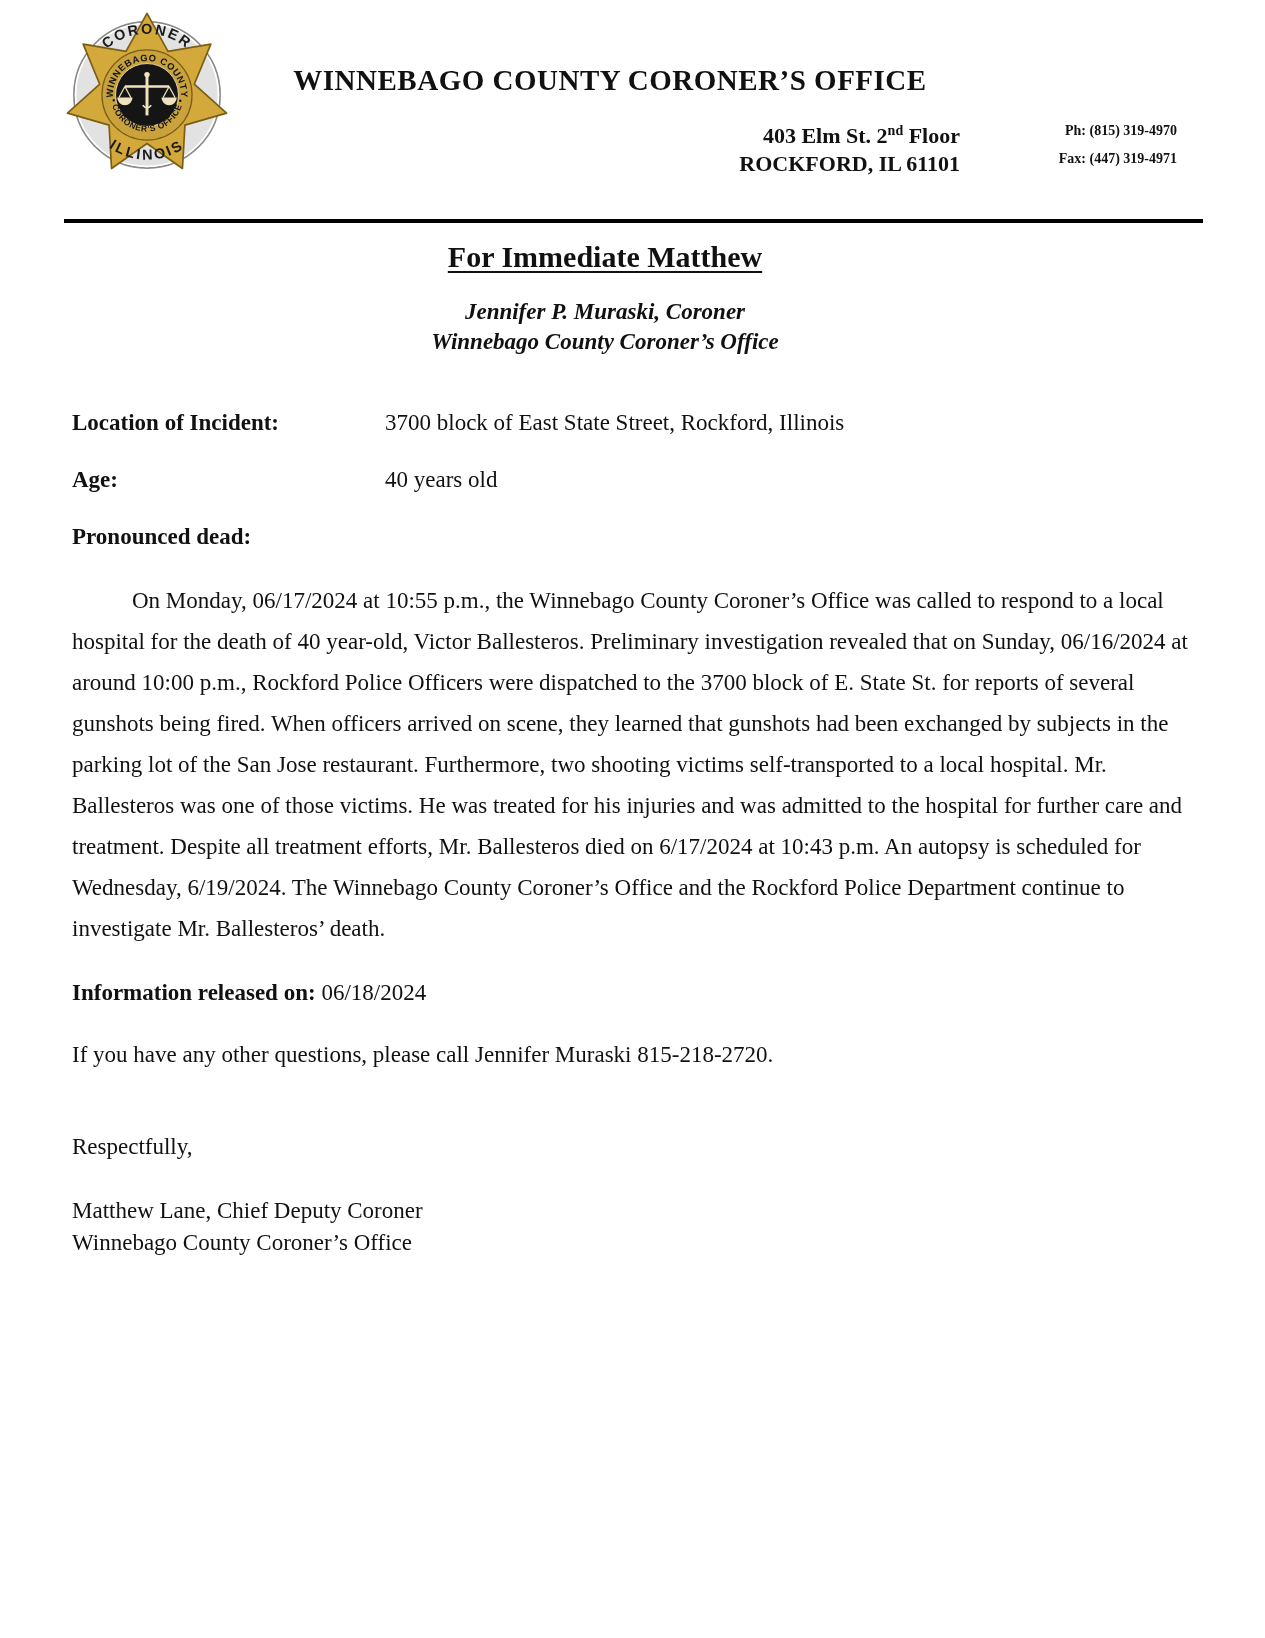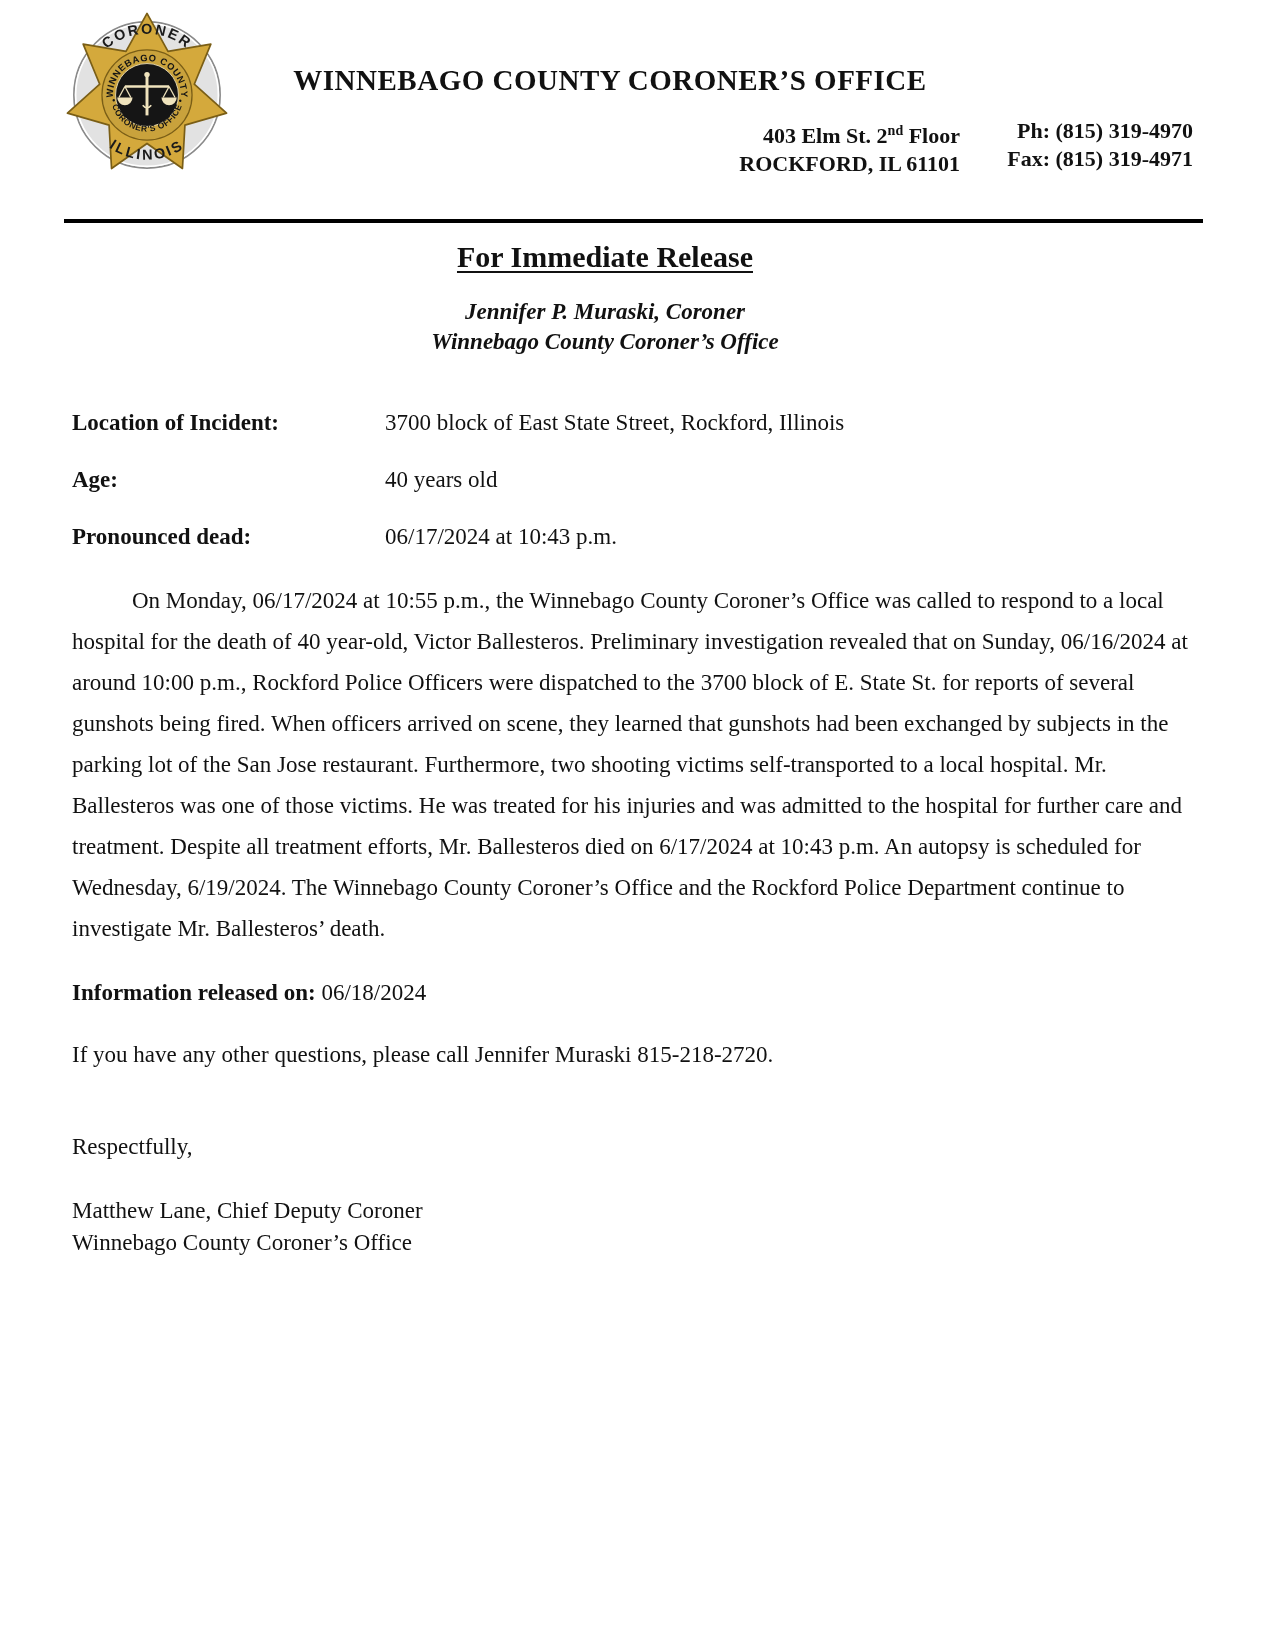--- a/index.html
+++ b/index.html
@@ -20,22 +20,22 @@
     position:absolute; left:235px; top:64px; width:750px;
     text-align:center; font-size:29px; font-weight:bold; letter-spacing:0.5px;
     white-space:nowrap;
   }
   .addr {
     position:absolute; left:260px; top:117px; width:700px;
     text-align:right; font-size:22px; font-weight:bold; line-height:28px;
   }
   .addr sup { font-size:14px; vertical-align:super; }
   .phones {
-    position:absolute; right:72px; top:117px;
-    text-align:right; font-size:22px; font-weight:bold; line-height:28px;
+    position:absolute; right:88px; top:117px;
+    text-align:right; font-size:14px; font-weight:bold; line-height:28px;
   }
   .divider { margin:0 62px 0 64px; height:4px; background:#000; }
 
   
   .content { padding:0 72px; }
   .release-heading {
     margin:14px 55px 0 0; text-align:center;
     font-size:30px; font-weight:bold; line-height:40px;
     text-decoration:underline; text-decoration-thickness:2px; text-underline-offset:4px;
   }
@@ -114,47 +114,46 @@
 
     <div class="org-title">WINNEBAGO COUNTY CORONER’S OFFICE</div>
 
     <div class="addr">
       <div><span>403 Elm St. 2</span><sup>nd</sup><span> Floor</span></div>
       <div>ROCKFORD, IL 61101</div>
     </div>
 
     <div class="phones">
       <div>Ph: (815) 319-4970</div>
-      <div>Fax: (815) 319-4971</div>
+      <div>Fax: (447) 319-4971</div>
     </div>
   </div>
 
   <div class="divider"></div>
 
   <div class="content">
 
-    <div class="release-heading">For Immediate Release</div>
+    <div class="release-heading">For Immediate Matthew</div>
 
     <div class="byline">
       <div>Jennifer P. Muraski, Coroner</div>
       <div>Winnebago County Coroner’s Office</div>
     </div>
 
     <div class="fields">
       <div class="field-row">
         <div class="field-label">Location of Incident:</div>
         <div class="field-value">3700 block of East State Street, Rockford, Illinois</div>
       </div>
       <div class="field-row">
         <div class="field-label">Age:</div>
         <div class="field-value">40 years old</div>
       </div>
       <div class="field-row">
         <div class="field-label">Pronounced dead:</div>
-        <div class="field-value">06/17/2024 at 10:43 p.m.</div>
       </div>
     </div>
 
     <div class="narrative-body">On Monday, 06/17/2024 at 10:55 p.m., the Winnebago County Coroner’s Office was called to respond to a local hospital for the death of 40 year-old, Victor Ballesteros. Preliminary investigation revealed that on Sunday, 06/16/2024 at around 10:00 p.m., Rockford Police Officers were dispatched to the 3700 block of E. State St. for reports of several gunshots being fired. When officers arrived on scene, they learned that gunshots had been exchanged by subjects in the parking lot of the San Jose restaurant. Furthermore, two shooting victims self-transported to a local hospital. Mr. Ballesteros was one of those victims. He was treated for his injuries and was admitted to the hospital for further care and treatment. Despite all treatment efforts, Mr. Ballesteros died on 6/17/2024 at 10:43 p.m. An autopsy is scheduled for Wednesday, 6/19/2024. The Winnebago County Coroner’s Office and the Rockford Police Department continue to investigate Mr. Ballesteros’ death.</div>
 
     <div class="released-line">
       <span class="lbl">Information released on:</span><span> 06/18/2024</span>
     </div>
 
     <div class="contact-line">If you have any other questions, please call Jennifer Muraski 815-218-2720.</div>

